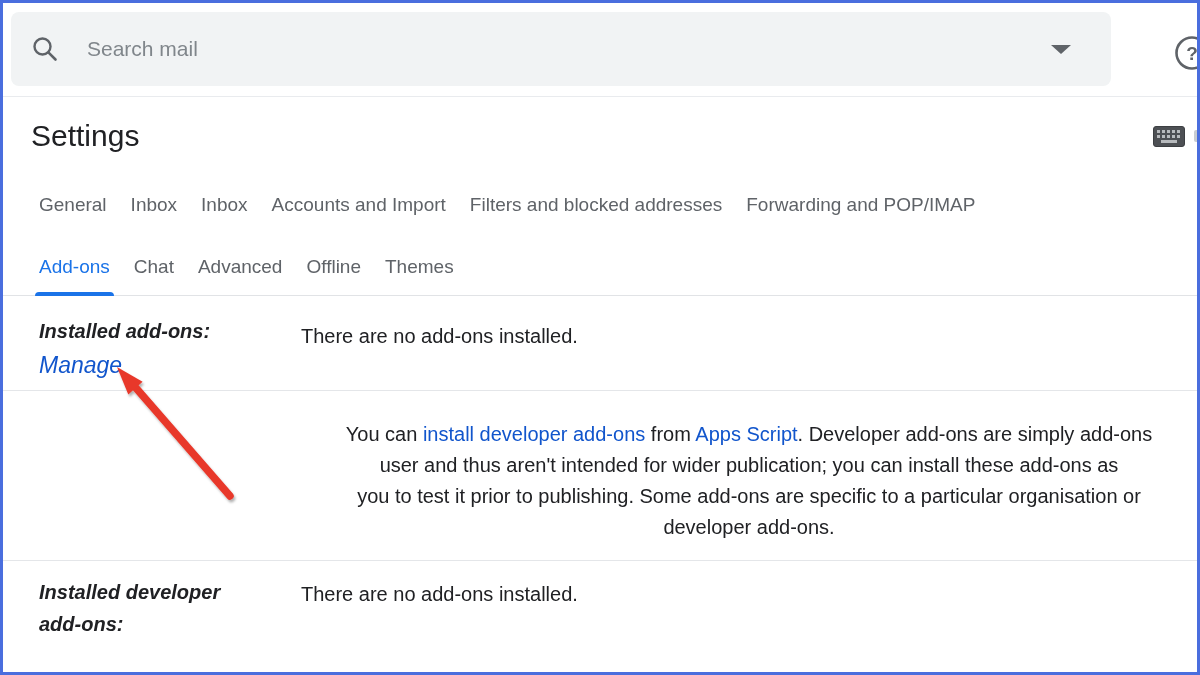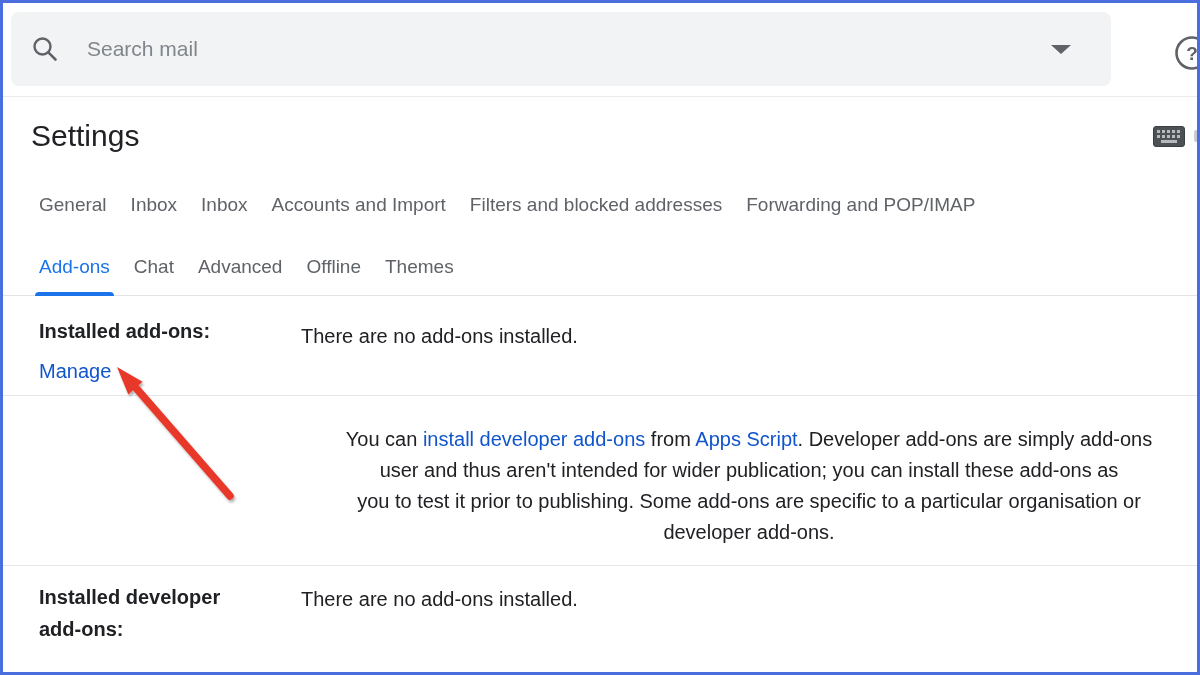--- a/index.html
+++ b/index.html
@@ -55,27 +55,27 @@
     font-size:19px;line-height:27px;font-weight:500;color:var(--text-secondary);
     text-decoration:none;cursor:pointer;position:relative;
   }
   .tab.active{color:var(--accent-blue);}
   .tab.active::after{
     content:"";position:absolute;left:-4px;right:-4px;bottom:-16px;height:4px;
     background:var(--accent-blue);border-radius:4px 4px 0 0;
   }
   
   .content-row{display:flex;padding-left:36px;}
-  .row-label{width:262px;flex:none;font-size:20px;font-weight:700;line-height:32px;color:var(--text-primary);}
+  .row-label{width:262px;flex:none;font-size:20px;font-weight:700;line-height:32px;color:var(--text-primary);font-style:italic;}
   .row-label .label-text{display:inline-block;max-width:212px;}
   .row-body{flex:1;min-width:0;font-size:20px;line-height:27px;color:var(--text-primary);}
   .row-a{padding-top:22px;padding-bottom:10px;border-bottom:1px solid var(--divider);}
   .row-a .row-label{line-height:27px;}
   .manage-link{
-    display:inline-block;margin-top:13px;font-size:20px;font-weight:400;
+    display:inline-block;margin-top:7px;font-size:23px;font-weight:400;
     color:var(--link-blue);text-decoration:none;cursor:pointer;
   }
   .status-text{padding-top:5px;}
   .row-b{padding-top:28px;padding-bottom:17px;border-bottom:1px solid var(--divider);text-align:center;}
   .para-line{white-space:nowrap;line-height:31px;font-size:20px;}
   .text-link{color:var(--link-blue);text-decoration:none;cursor:pointer;}
   .row-c{padding-top:15px;}
   
   .arrow-overlay{position:absolute;left:0;top:0;width:1194px;height:669px;pointer-events:none;z-index:5;}
 </style>

